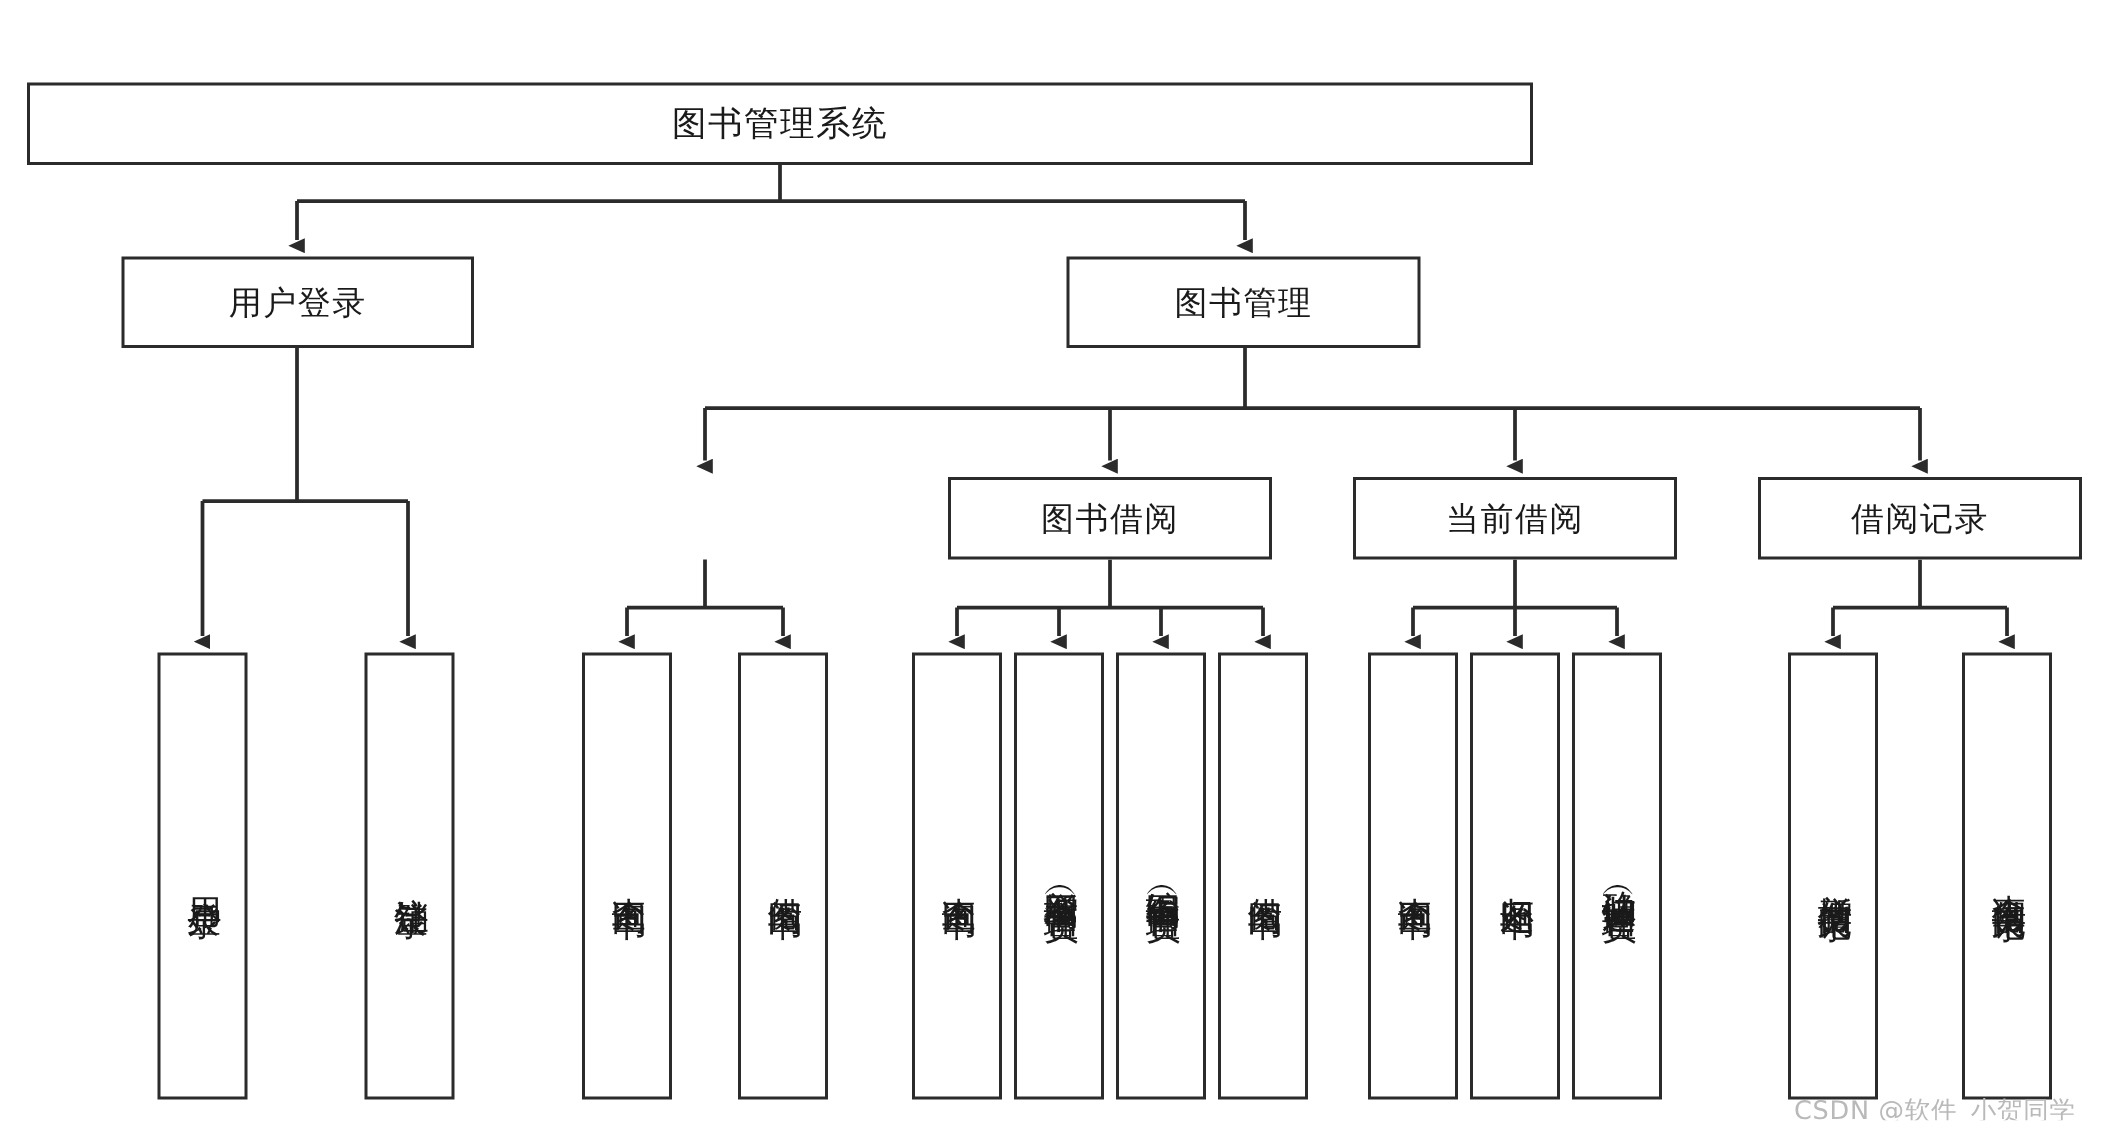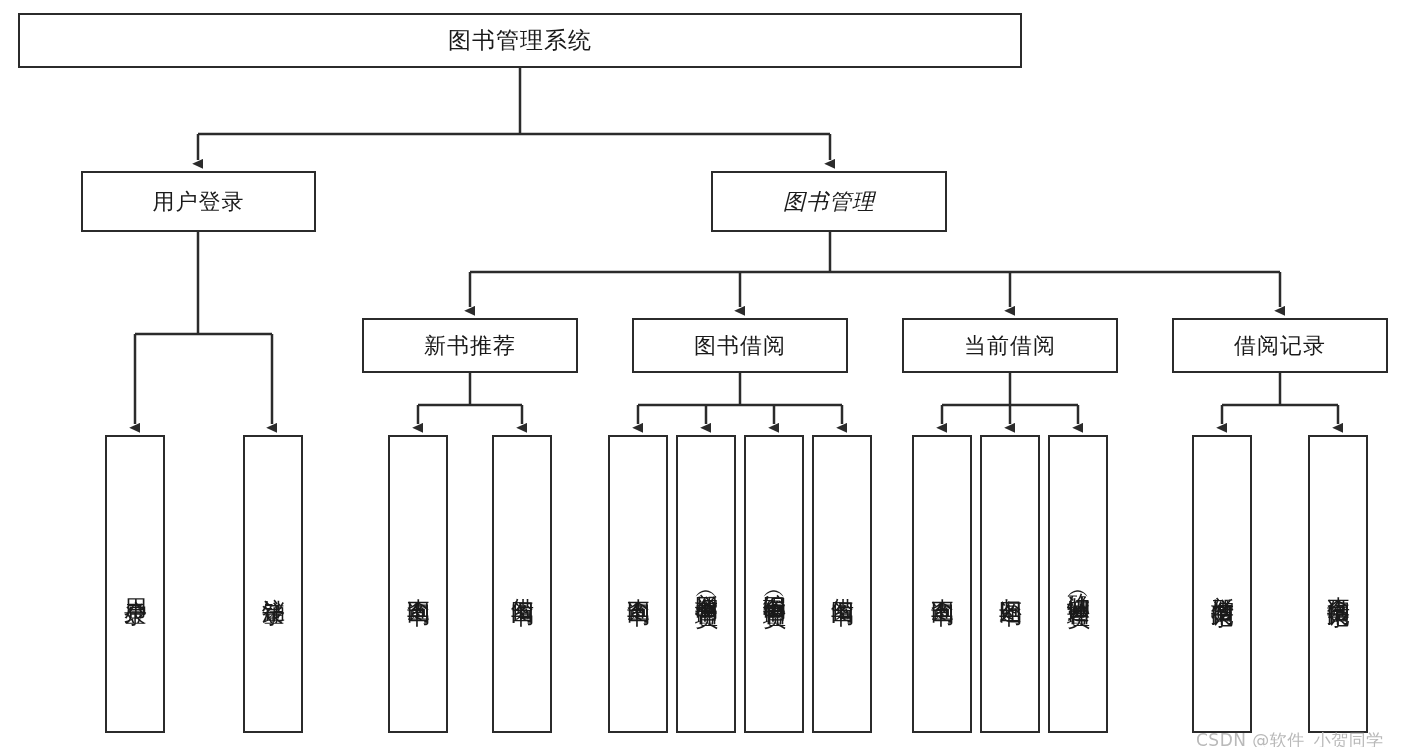--- a/index.html
+++ b/index.html
@@ -33,20 +33,21 @@
     align-items: center;
     justify-content: center;
     color: #1a1a1a;
   }
   .node.horiz {
     font-size: 22px;
     letter-spacing: 1px;
   }
   .node.root {
     font-size: 23px;
+    margin-top: 42px;
   }
   .node.leaf {
     writing-mode: vertical-rl;
     text-orientation: upright;
     font-size: 23px;
     line-height: 1.12;
     letter-spacing: 2px;
     padding: 6px 0;
     align-items: center;
     justify-content: center;
@@ -124,27 +125,24 @@
     </g>
   </svg>
 
   <div class="node horiz root" style="left:18px; top:13px; width:1004px; height:55px;">
     <span>图书管理系统</span>
   </div>
 
   <div class="node horiz" style="left:81px; top:171px; width:235px; height:61px;">
     <span>用户登录</span>
   </div>
-  <div class="node horiz" style="left:711px; top:171px; width:236px; height:61px;font-style:italic;">
+  <div class="node horiz" style="left:711px; top:171px; width:236px; height:61px;">
     <span>图书管理</span>
   </div>
 
-  <div class="node horiz" style="left:362px; top:318px; width:216px; height:55px;">
-    <span>新书推荐</span>
-  </div>
   <div class="node horiz" style="left:632px; top:318px; width:216px; height:55px;text-align:right;">
     <span>图书借阅</span>
   </div>
   <div class="node horiz" style="left:902px; top:318px; width:216px; height:55px;">
     <span>当前借阅</span>
   </div>
   <div class="node horiz" style="left:1172px; top:318px; width:216px; height:55px;">
     <span>借阅记录</span>
   </div>
 

